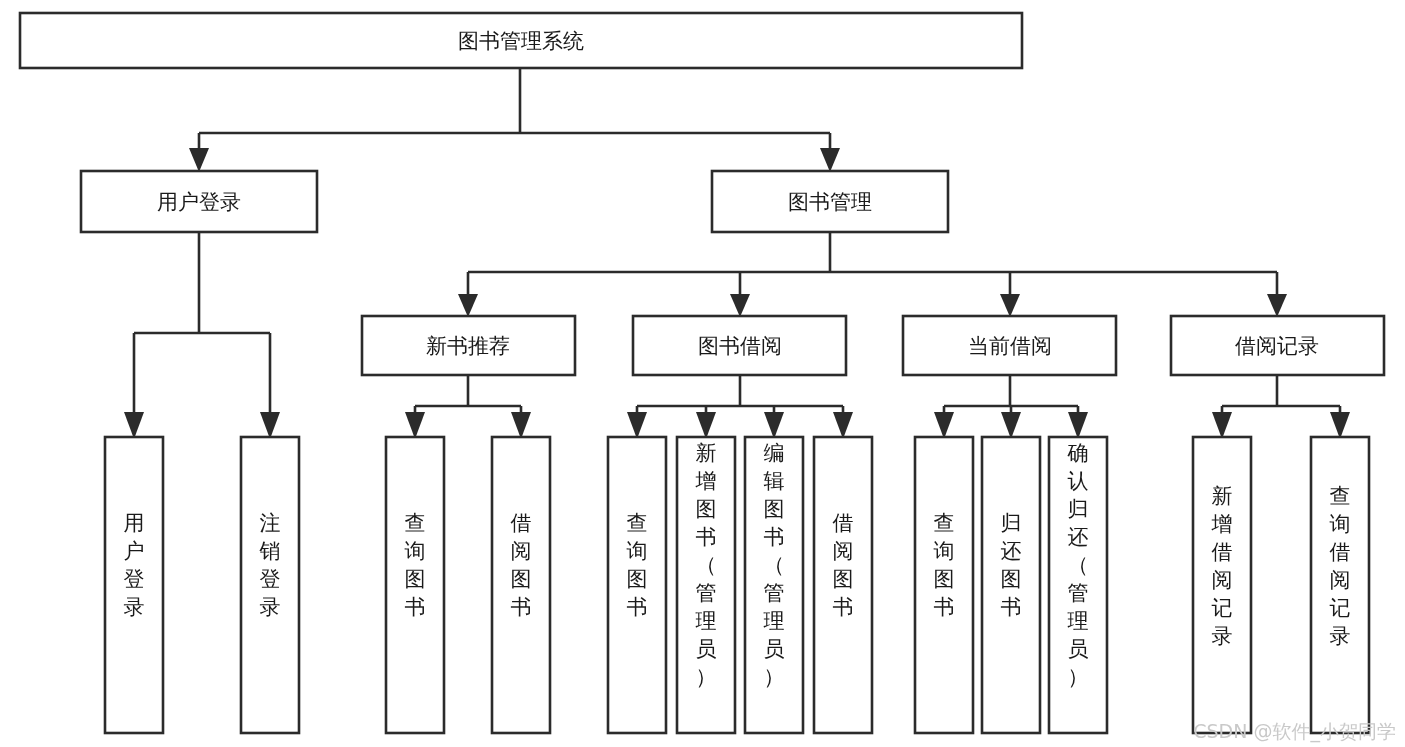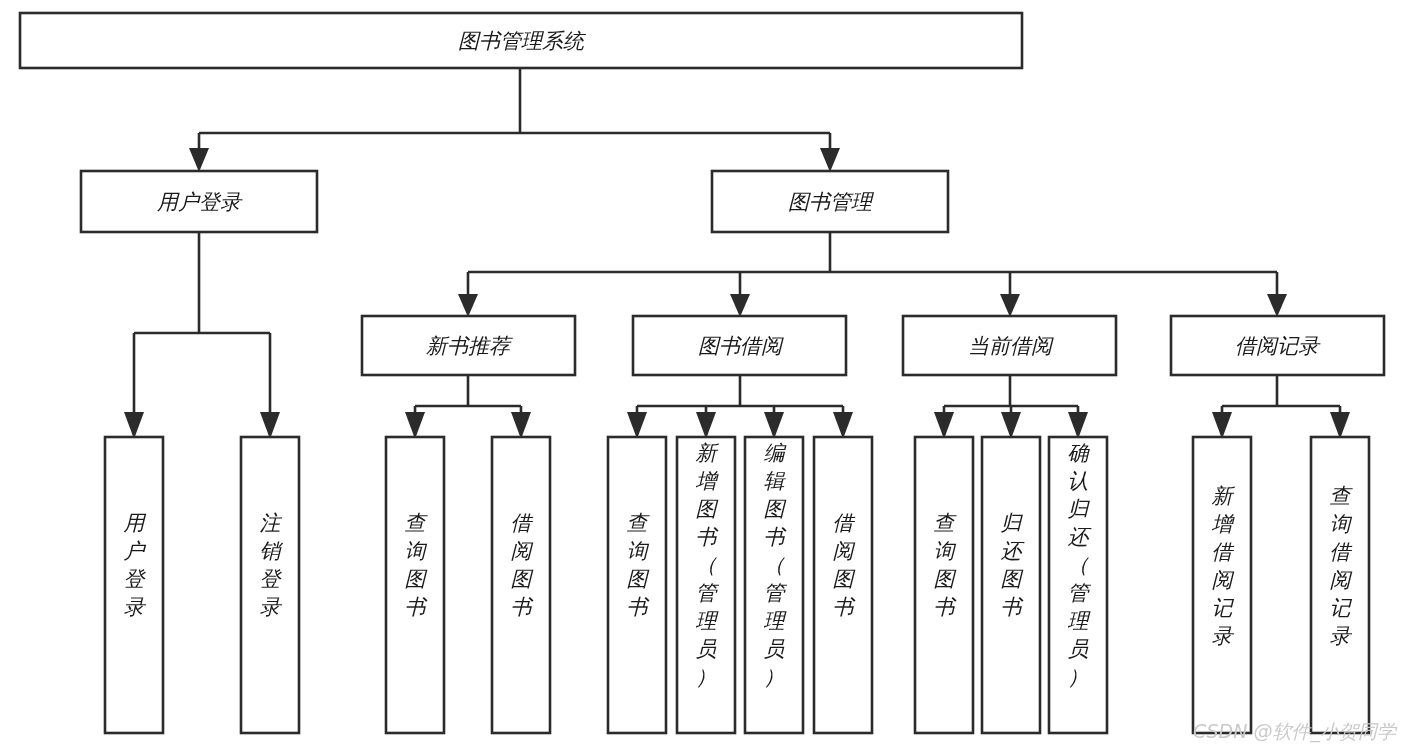--- a/index.html
+++ b/index.html
@@ -11,21 +11,20 @@
     width: 1405px;
     height: 747px;
     font-family: "DejaVu Sans", "Liberation Sans", sans-serif;
     overflow: hidden;
     position: relative;
   }
   #diagram-root {
     position: relative;
     width: 1197px;
     height: 747px;
-    font-style: italic;
   }
   svg.diagram-canvas {
     position: absolute;
     top: 0;
     left: 0;
     width: 1405px;
     height: 747px;
   }
   .node-box {
     fill: #ffffff;

